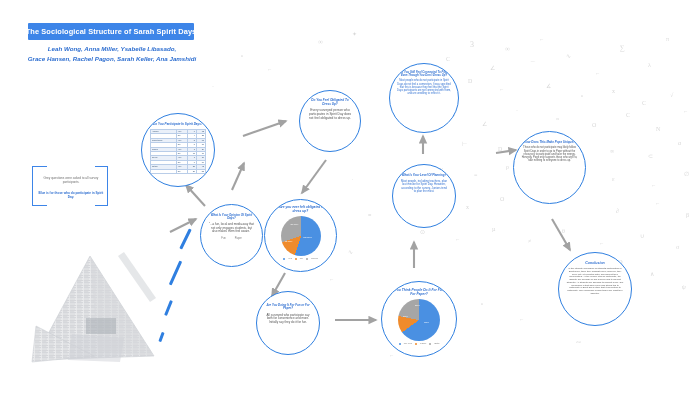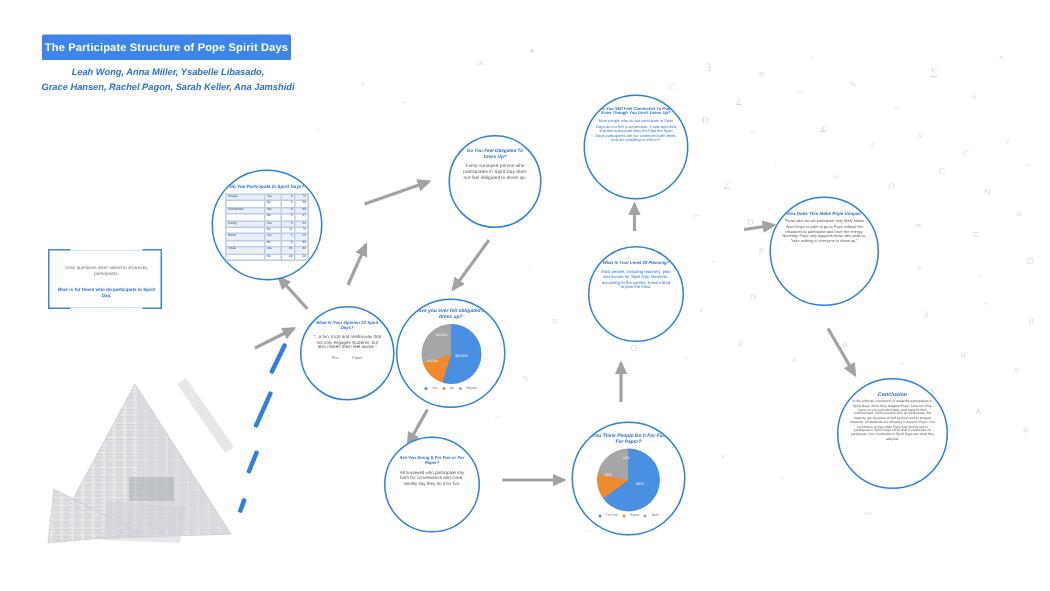--- a/index.html
+++ b/index.html
@@ -192,21 +192,21 @@
       <path d="M335,320 L376,320"></path>
       <path d="M414,268 L414,242"></path>
       <path d="M423,154 L423,136"></path>
       <path d="M496,153 L516,150"></path>
       <path d="M552,219 L570,250"></path>
       <path d="M170,232 L196,219"></path>
     </g>
   </svg>
 
   <div id="title-bar">
-    <span class="t">The Participate Structure of Pope Spirit Days</span>
+    <span class="t">The Sociological Structure of Sarah Spirit Days</span>
   </div>
   <div id="authors">
     <div>Leah Wong, Anna Miller, Ysabelle Libasado,</div>
     <div>Grace Hansen, Rachel Pagon, Sarah Keller, Ana Jamshidi</div>
   </div>
 
   <div id="legend-box">
     <div class="notch n1"></div>
     <div class="notch n2"></div>
     <div id="legend-grey">Grey questions were asked to all survey participants.</div>

